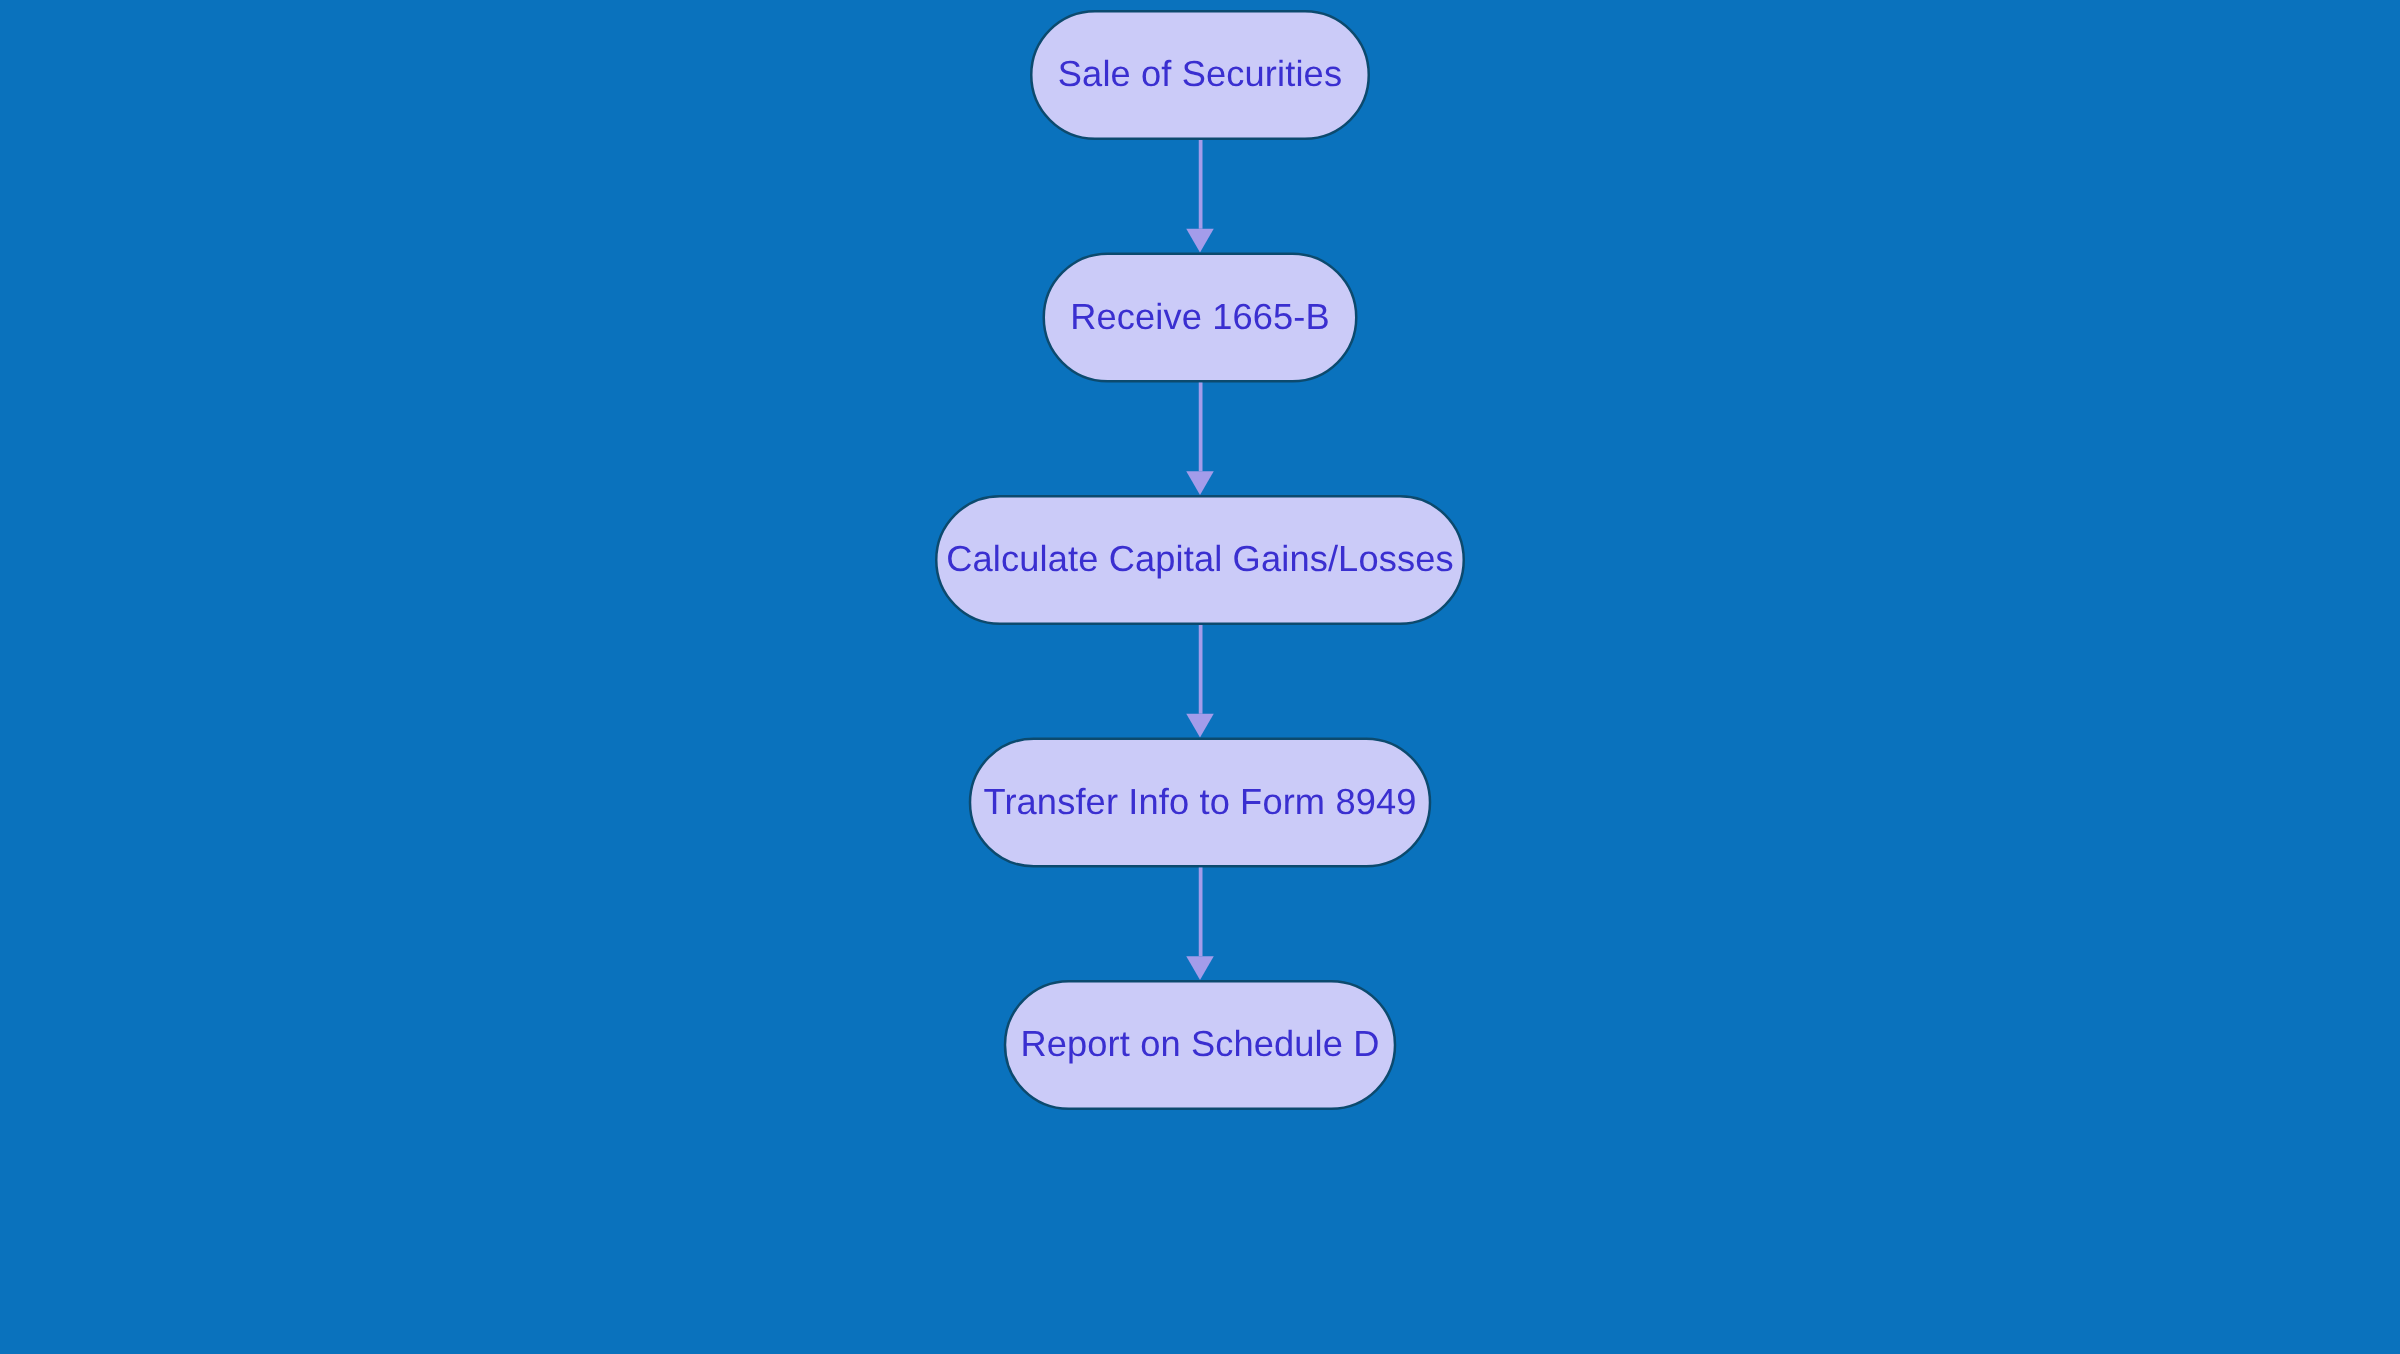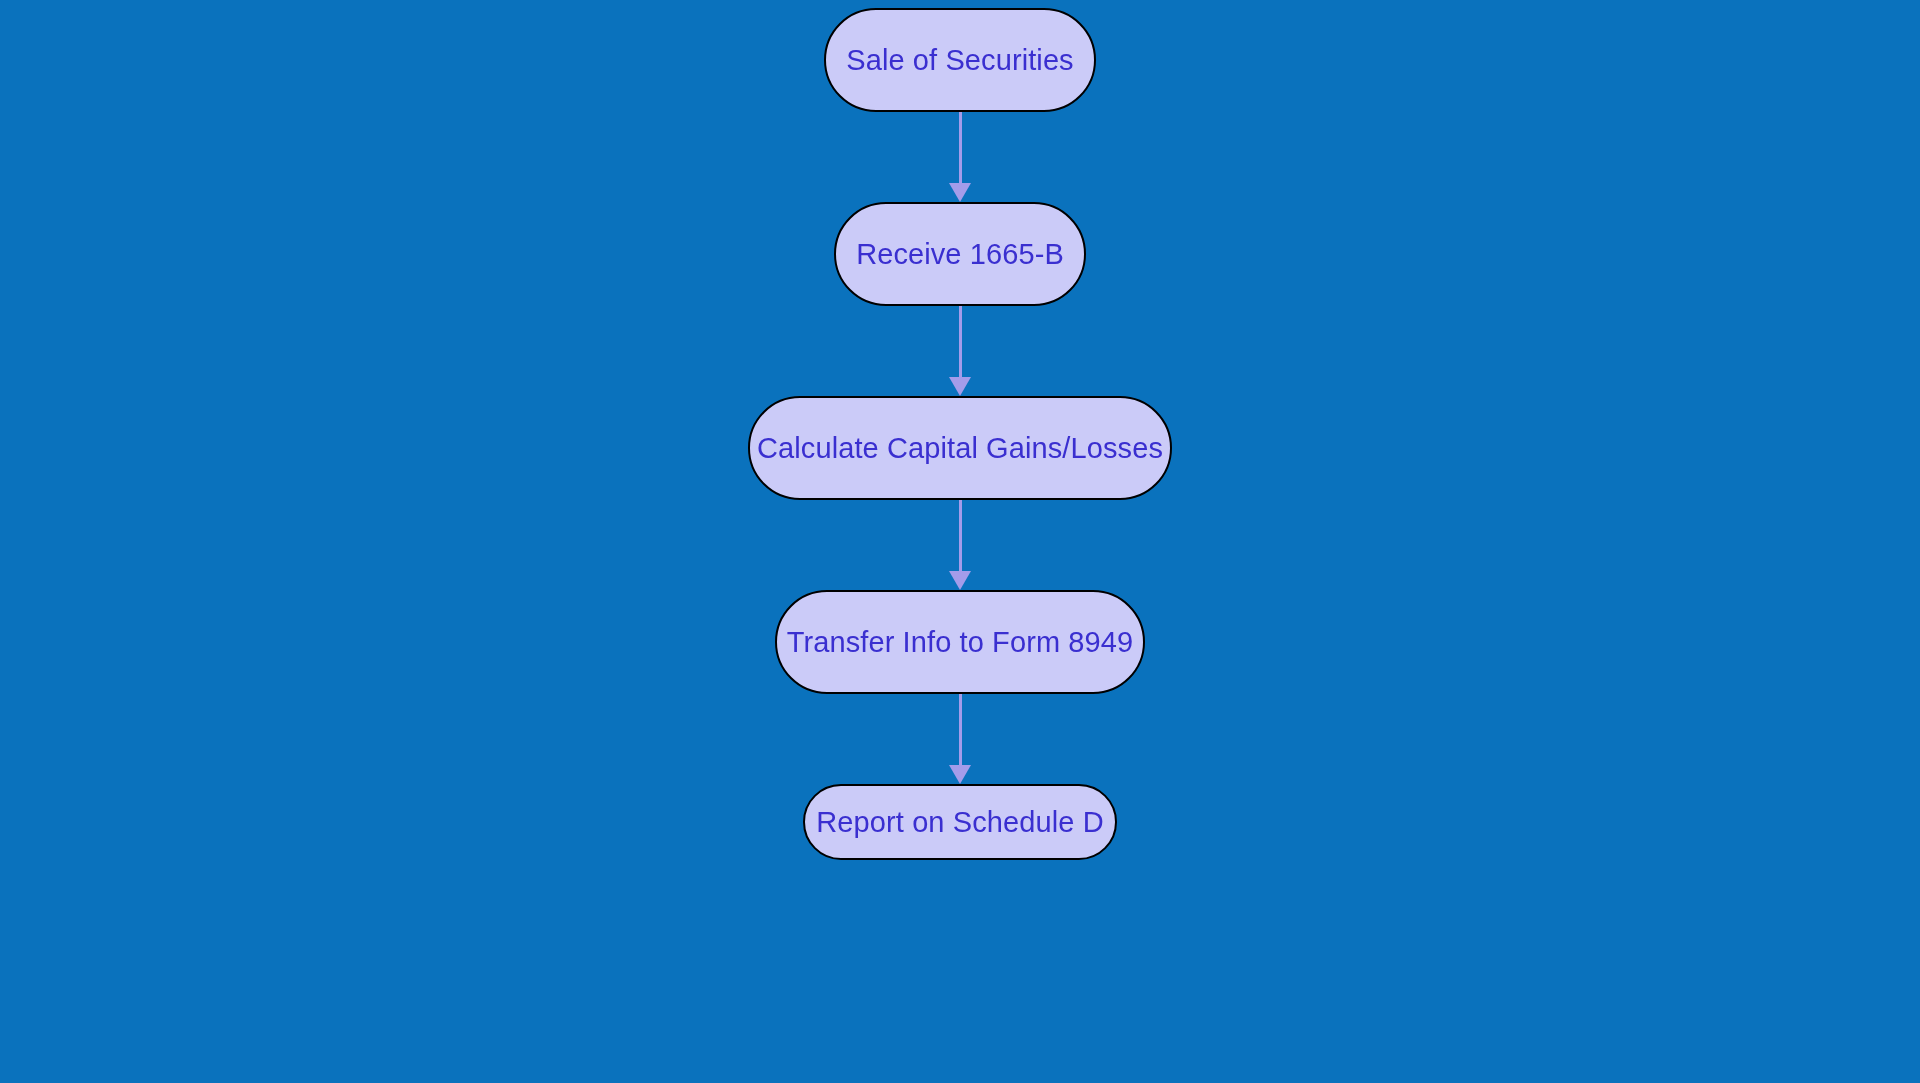--- a/index.html
+++ b/index.html
@@ -34,40 +34,40 @@
   }
 
   
   .node {
     position: relative;
     box-sizing: border-box;
     display: flex;
     align-items: center;
     justify-content: center;
     background: #cbcbf8;
-    border: 2px solid #000000;
+    border: 2px solid #0c4a6e;
     border-radius: 999px;
     color: #3a2fd0;
     white-space: nowrap;
     letter-spacing: 0.1px;
   }
 
   .node-label {
     display: block;
     line-height: 1;
     color: #3a2fd0;
     font-weight: 400;
   }
 
   
   .node-1 { width: 272px; height: 104px; font-size: 29px; }
   .node-2 { width: 252px; height: 104px; font-size: 29px; }
   .node-3 { width: 424px; height: 104px; font-size: 29px; }
   .node-4 { width: 370px; height: 104px; font-size: 29px; text-align: center; }
-  .node-5 { width: 314px; height: 76px; font-size: 29px; }
+  .node-5 { width: 314px; height: 104px; font-size: 29px; }
 
   
   .edge {
     position: relative;
     width: 24px;
     display: flex;
     flex-direction: column;
     align-items: center;
     justify-content: flex-start;
   }

